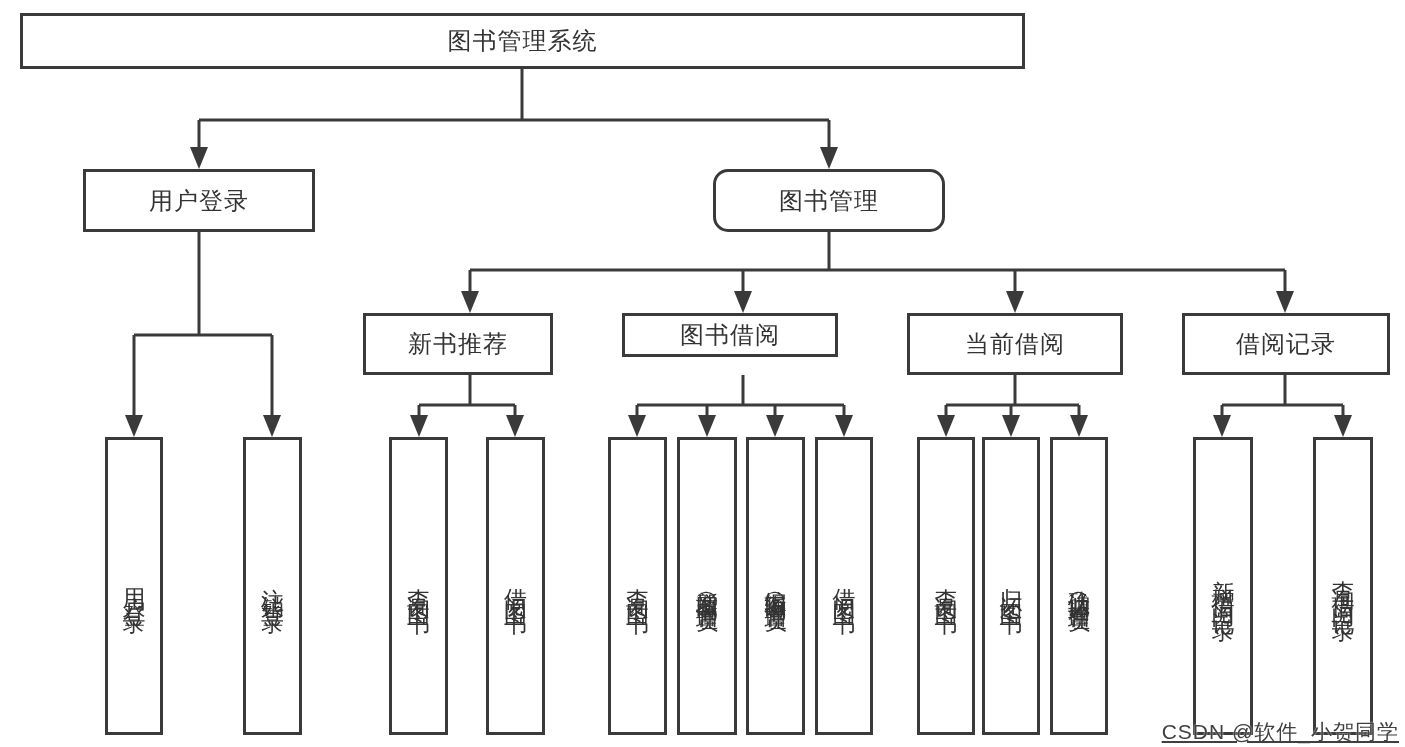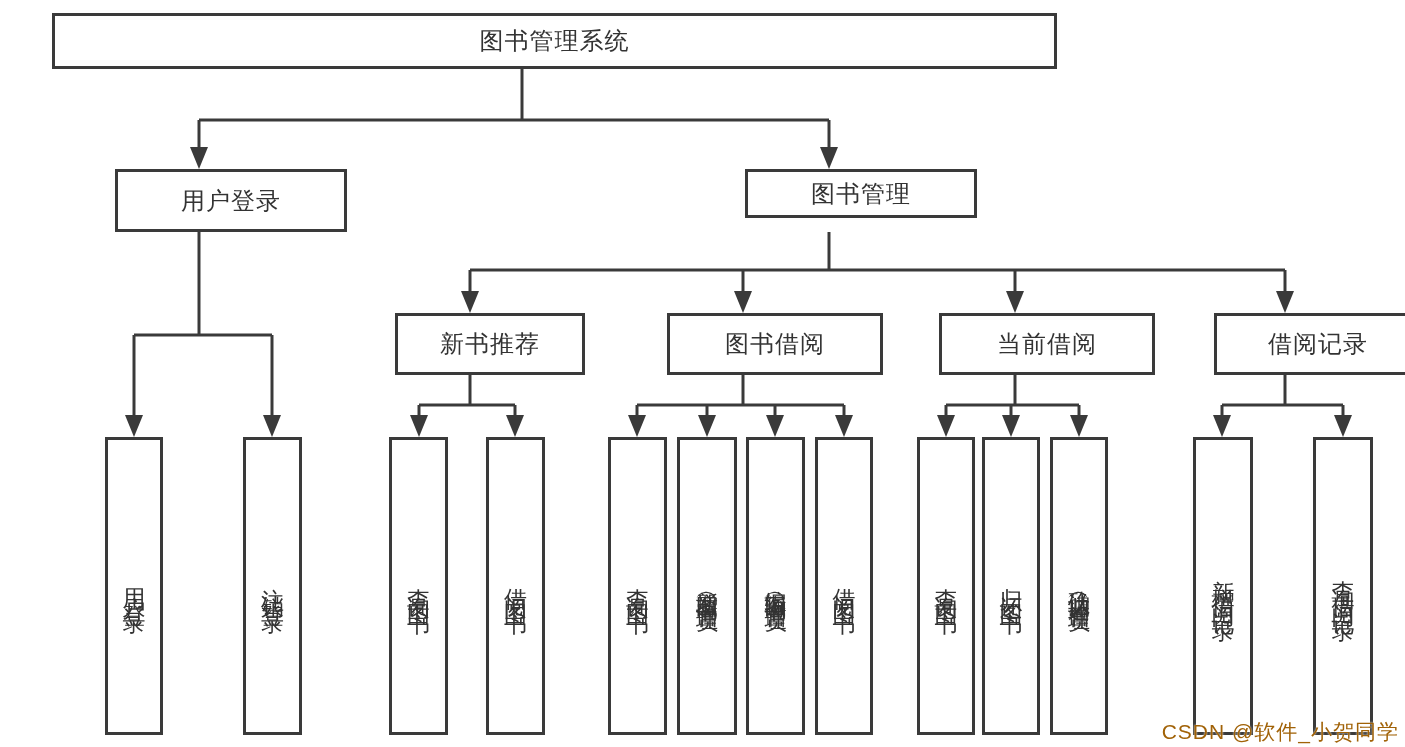--- a/index.html
+++ b/index.html
@@ -14,21 +14,20 @@
   .node{
     position:absolute;
     box-sizing:border-box;
     border:3px solid #3a3a3a;
     background:#ffffff;
     display:flex;align-items:center;justify-content:center;
     color:#333333;
     font-size:24px;
     letter-spacing:1px;
     white-space:nowrap;
-    margin-left:32px;
   }
   .leaf{
     position:absolute;
     box-sizing:border-box;
     border:3px solid #3a3a3a;
     background:#ffffff;
     display:flex;align-items:center;justify-content:center;
     top:437px;height:298px;
     color:#333333;
   }
@@ -41,24 +40,25 @@
     color:#333333;
   }
   .leaf .vtext.tight{
     font-size:22px;
     letter-spacing:3px;
   }
   .watermark{
     position:absolute;
     right:6px;bottom:1px;
     font-size:21px;
-    color:#a16207;
+    color:#404040;
     letter-spacing:1px;
     text-shadow:0 0 2px #ffffff;
     white-space:nowrap;
+    text-decoration:underline;
   }
 </style>
 </head>
 <body>
 
 <div class="canvas">
 
   <svg class="wires" viewBox="0 0 1405 747" xmlns="http://www.w3.org/2000/svg">
     <g stroke="#3a3a3a" stroke-width="3" fill="none">
 
@@ -124,24 +124,24 @@
       <polygon points="1002,415 1020,415 1011,437"></polygon>
       <polygon points="1070,415 1088,415 1079,437"></polygon>
       <polygon points="1213,415 1231,415 1222,437"></polygon>
       <polygon points="1334,415 1352,415 1343,437"></polygon>
     </g>
   </svg>
 
   <div class="node" style="left:20px;top:13px;width:1005px;height:56px;">图书管理系统</div>
 
   <div class="node" style="left:83px;top:169px;width:232px;height:63px;">用户登录</div>
-  <div class="node" style="left:713px;top:169px;width:232px;height:49px;">图书管理</div>
+  <div class="node" style="left:713px;top:169px;width:232px;height:63px;border-radius:15px;">图书管理</div>
 
   <div class="node" style="left:363px;top:313px;width:190px;height:62px;">新书推荐</div>
-  <div class="node" style="left:635px;top:313px;width:216px;height:62px;">图书借阅</div>
+  <div class="node" style="left:622px;top:313px;width:216px;height:44px;">图书借阅</div>
   <div class="node" style="left:907px;top:313px;width:216px;height:62px;text-align:right;">当前借阅</div>
   <div class="node" style="left:1182px;top:313px;width:208px;height:62px;">借阅记录</div>
 
   <div class="leaf" style="left:105px;width:58px;">
     <span class="vtext">用户登录</span>
   </div>
   <div class="leaf" style="left:243px;width:59px;">
     <span class="vtext">注销登录</span>
   </div>
 

